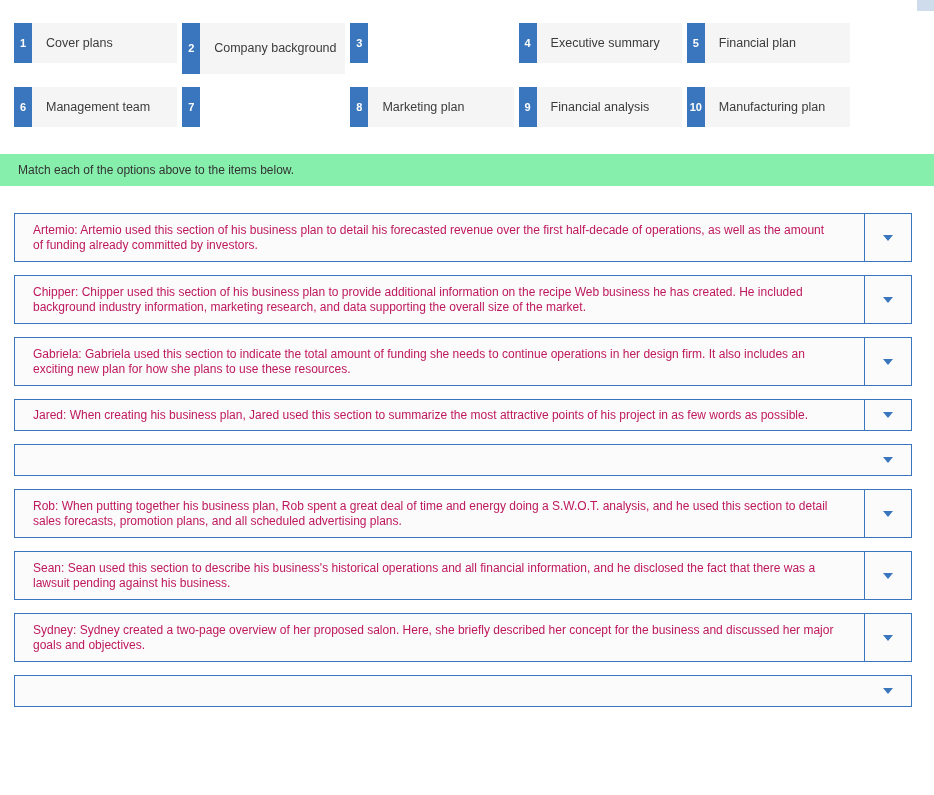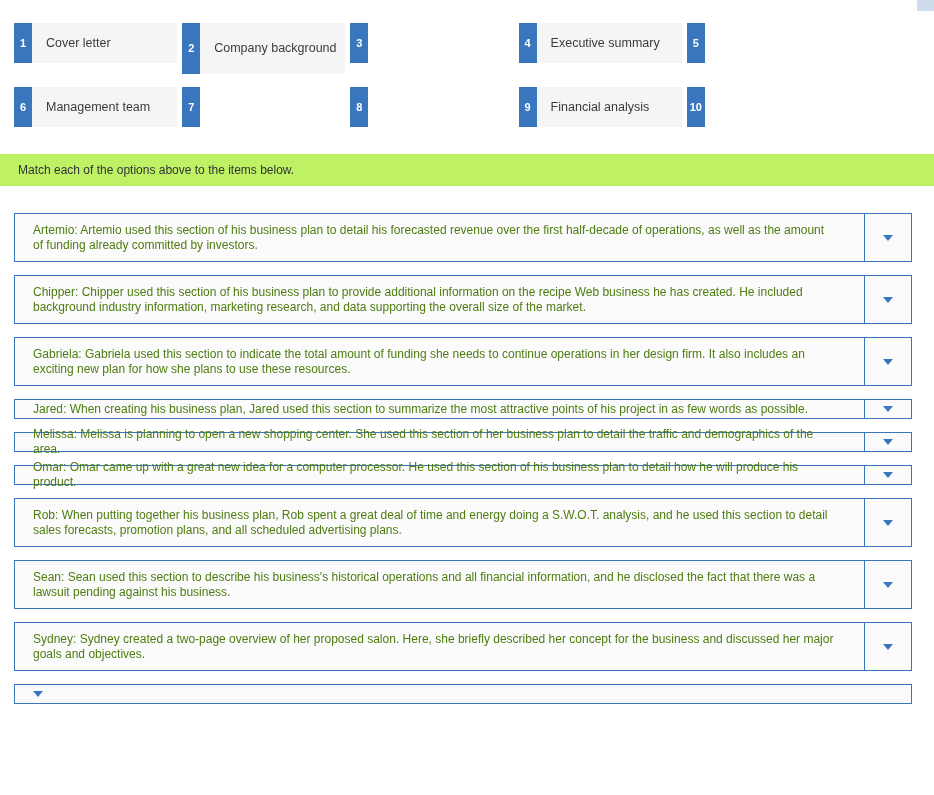--- a/index.html
+++ b/index.html
@@ -76,21 +76,21 @@
   .row-top .option-tile.tall .option-badge,
   .row-top .option-tile.tall .option-body { height: 51px; }
 
   
   .instruction {
     position: absolute;
     top: 154px;
     left: 0;
     width: 934px;
     height: 32px;
-    background: #bef264;
+    background: #86efac;
     display: flex;
     align-items: center;
     padding-left: 18px;
     font-size: 12px;
     color: #333333;
   }
 
   
   .items-area {
     position: absolute;
@@ -99,30 +99,30 @@
     width: 898px;
   }
   .item-row {
     display: flex;
     align-items: stretch;
     border: 1px solid #3a76bd;
     background: #fbfbfb;
     margin-bottom: 13px;
   }
   .item-row.two-line { height: 49px; }
-  .item-row.one-line { height: 20px; }
+  .item-row.one-line { height: 32px; justify-content: flex-end; }
 
   .item-text {
     flex: 1 1 auto;
     padding: 0 30px 0 18px;
     display: flex;
     align-items: center;
     font-size: 12px;
     line-height: 15px;
-    color: #4d7c0f;
+    color: #be185d;
     border-right: 1px solid #3a76bd;
   }
   .item-dropdown {
     flex: 0 0 46px;
     width: 46px;
     display: flex;
     align-items: center;
     justify-content: center;
     cursor: pointer;
     background: #fbfbfb;
@@ -140,55 +140,58 @@
 
 <div id="page">
 
   <div class="scroll-thumb"></div>
 
   <div class="options-area">
 
     <div class="option-row row-top">
       <div class="option-tile">
         <div class="option-badge">1</div>
-        <div class="option-body">Cover letter</div>
+        <div class="option-body">Cover plans</div>
       </div>
       <div class="option-tile tall">
         <div class="option-badge">2</div>
         <div class="option-body">Company background</div>
       </div>
       <div class="option-tile">
         <div class="option-badge">3</div>
       </div>
       <div class="option-tile">
         <div class="option-badge">4</div>
         <div class="option-body">Executive summary</div>
       </div>
       <div class="option-tile">
         <div class="option-badge">5</div>
+        <div class="option-body">Financial plan</div>
       </div>
     </div>
 
     <div class="option-row row-bottom">
       <div class="option-tile">
         <div class="option-badge">6</div>
         <div class="option-body">Management team</div>
       </div>
       <div class="option-tile">
         <div class="option-badge">7</div>
       </div>
       <div class="option-tile">
         <div class="option-badge">8</div>
+        <div class="option-body">Marketing plan</div>
       </div>
       <div class="option-tile">
         <div class="option-badge">9</div>
         <div class="option-body">Financial analysis</div>
       </div>
       <div class="option-tile">
         <div class="option-badge">10</div>
+        <div class="option-body">Manufacturing plan</div>
       </div>
     </div>
 
   </div>
 
   <div class="instruction">
     <span>Match each of the options above to the items below.</span>
   </div>
 
   <div class="items-area">
@@ -215,55 +218,48 @@
     </div>
 
     <div class="item-row one-line">
       <div class="item-text">Jared: When creating his business plan, Jared used this section to summarize the most attractive points of his project in as few words as possible.</div>
       <div class="item-dropdown">
         <span class="caret"></span>
       </div>
     </div>
 
     <div class="item-row one-line">
-      <div class="item-text">Melissa: Melissa is planning to open a new shopping center. She used this section of her business plan to detail the traffic and demographics of the area.</div>
+      <div class="item-dropdown">
+        <span class="caret"></span>
+      </div>
+    </div>
+
+
+    <div class="item-row two-line">
+      <div class="item-text">Rob: When putting together his business plan, Rob spent a great deal of time and energy doing a S.W.O.T. analysis, and he used this section to detail sales forecasts, promotion plans, and all scheduled advertising plans.</div>
+      <div class="item-dropdown">
+        <span class="caret"></span>
+      </div>
+    </div>
+
+    <div class="item-row two-line">
+      <div class="item-text">Sean: Sean used this section to describe his business's historical operations and all financial information, and he disclosed the fact that there was a lawsuit pending against his business.</div>
+      <div class="item-dropdown">
+        <span class="caret"></span>
+      </div>
+    </div>
+
+    <div class="item-row two-line">
+      <div class="item-text">Sydney: Sydney created a two-page overview of her proposed salon. Here, she briefly described her concept for the business and discussed her major goals and objectives.</div>
       <div class="item-dropdown">
         <span class="caret"></span>
       </div>
     </div>
 
     <div class="item-row one-line">
-      <div class="item-text">Omar: Omar came up with a great new idea for a computer processor. He used this section of his business plan to detail how he will produce his product.</div>
-      <div class="item-dropdown">
-        <span class="caret"></span>
-      </div>
-    </div>
-
-    <div class="item-row two-line">
-      <div class="item-text">Rob: When putting together his business plan, Rob spent a great deal of time and energy doing a S.W.O.T. analysis, and he used this section to detail sales forecasts, promotion plans, and all scheduled advertising plans.</div>
-      <div class="item-dropdown">
-        <span class="caret"></span>
-      </div>
-    </div>
-
-    <div class="item-row two-line">
-      <div class="item-text">Sean: Sean used this section to describe his business's historical operations and all financial information, and he disclosed the fact that there was a lawsuit pending against his business.</div>
-      <div class="item-dropdown">
-        <span class="caret"></span>
-      </div>
-    </div>
-
-    <div class="item-row two-line">
-      <div class="item-text">Sydney: Sydney created a two-page overview of her proposed salon. Here, she briefly described her concept for the business and discussed her major goals and objectives.</div>
-      <div class="item-dropdown">
-        <span class="caret"></span>
-      </div>
-    </div>
-
-    <div class="item-row one-line">
       <div class="item-dropdown">
         <span class="caret"></span>
       </div>
     </div>
 
   </div>
 
 </div>
 
 </body></html>

